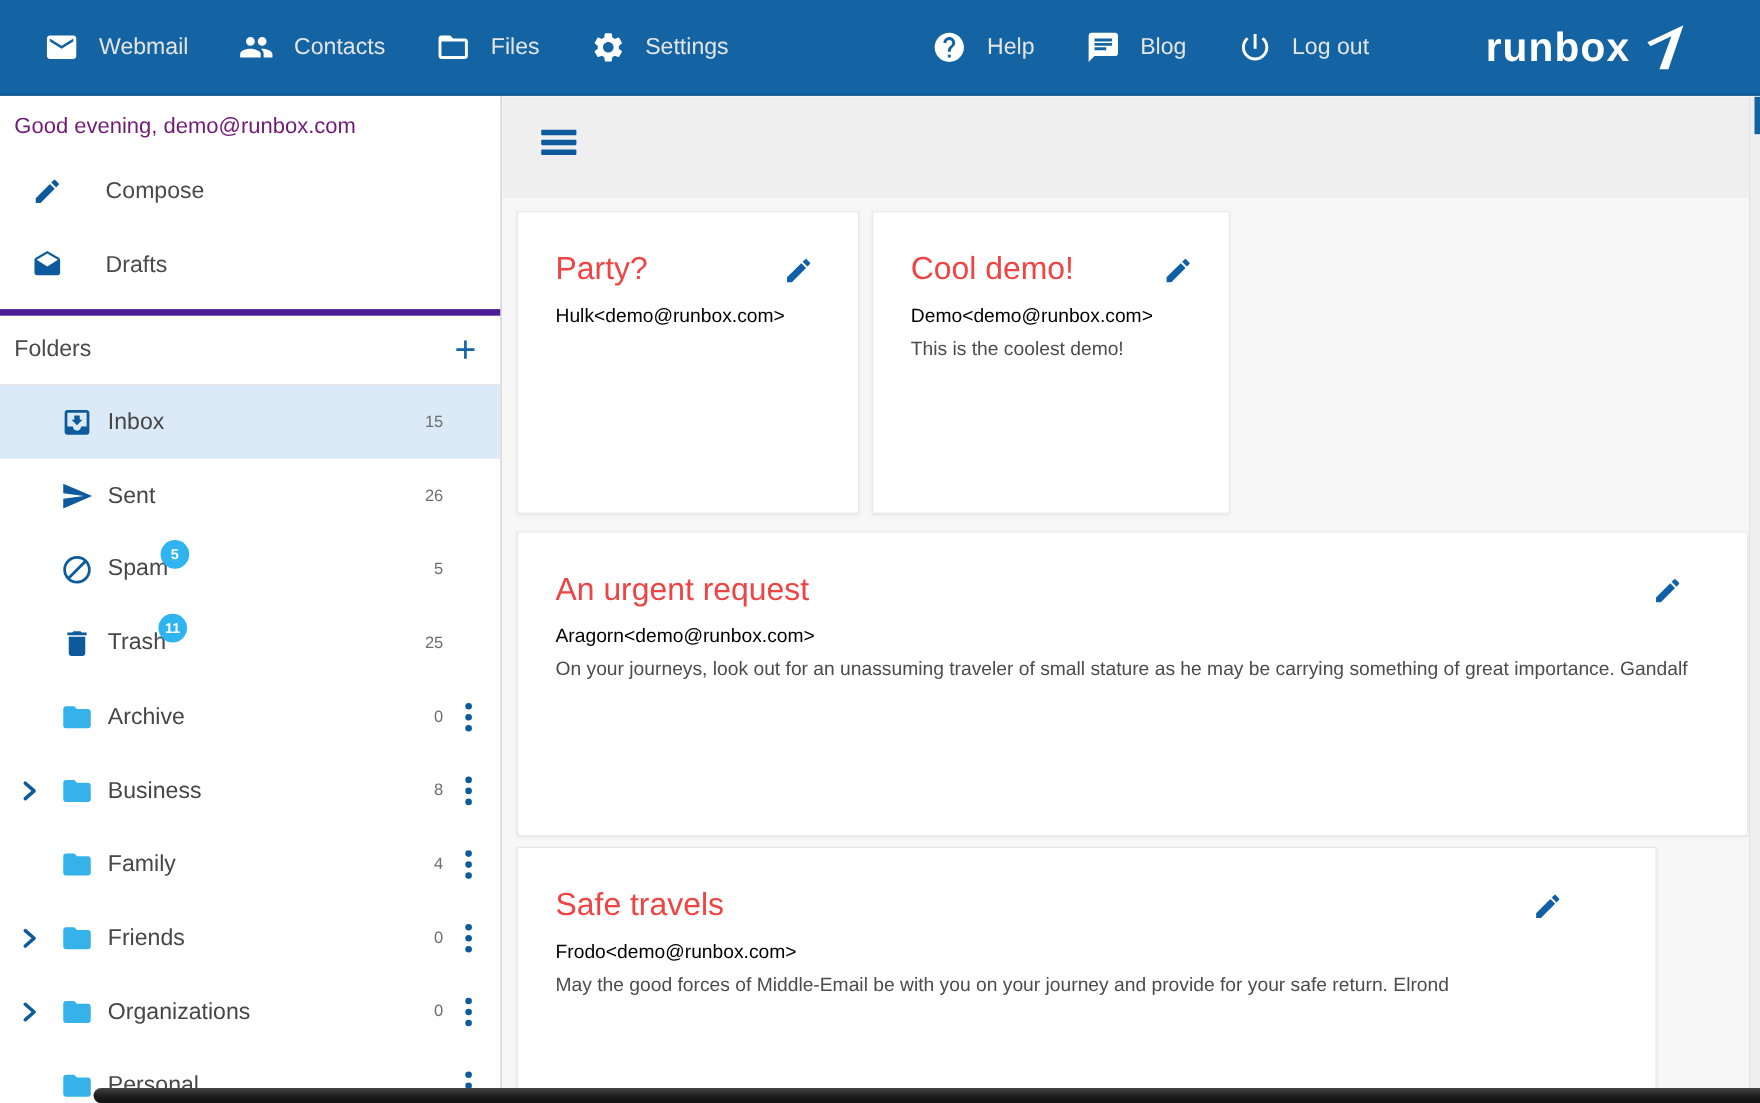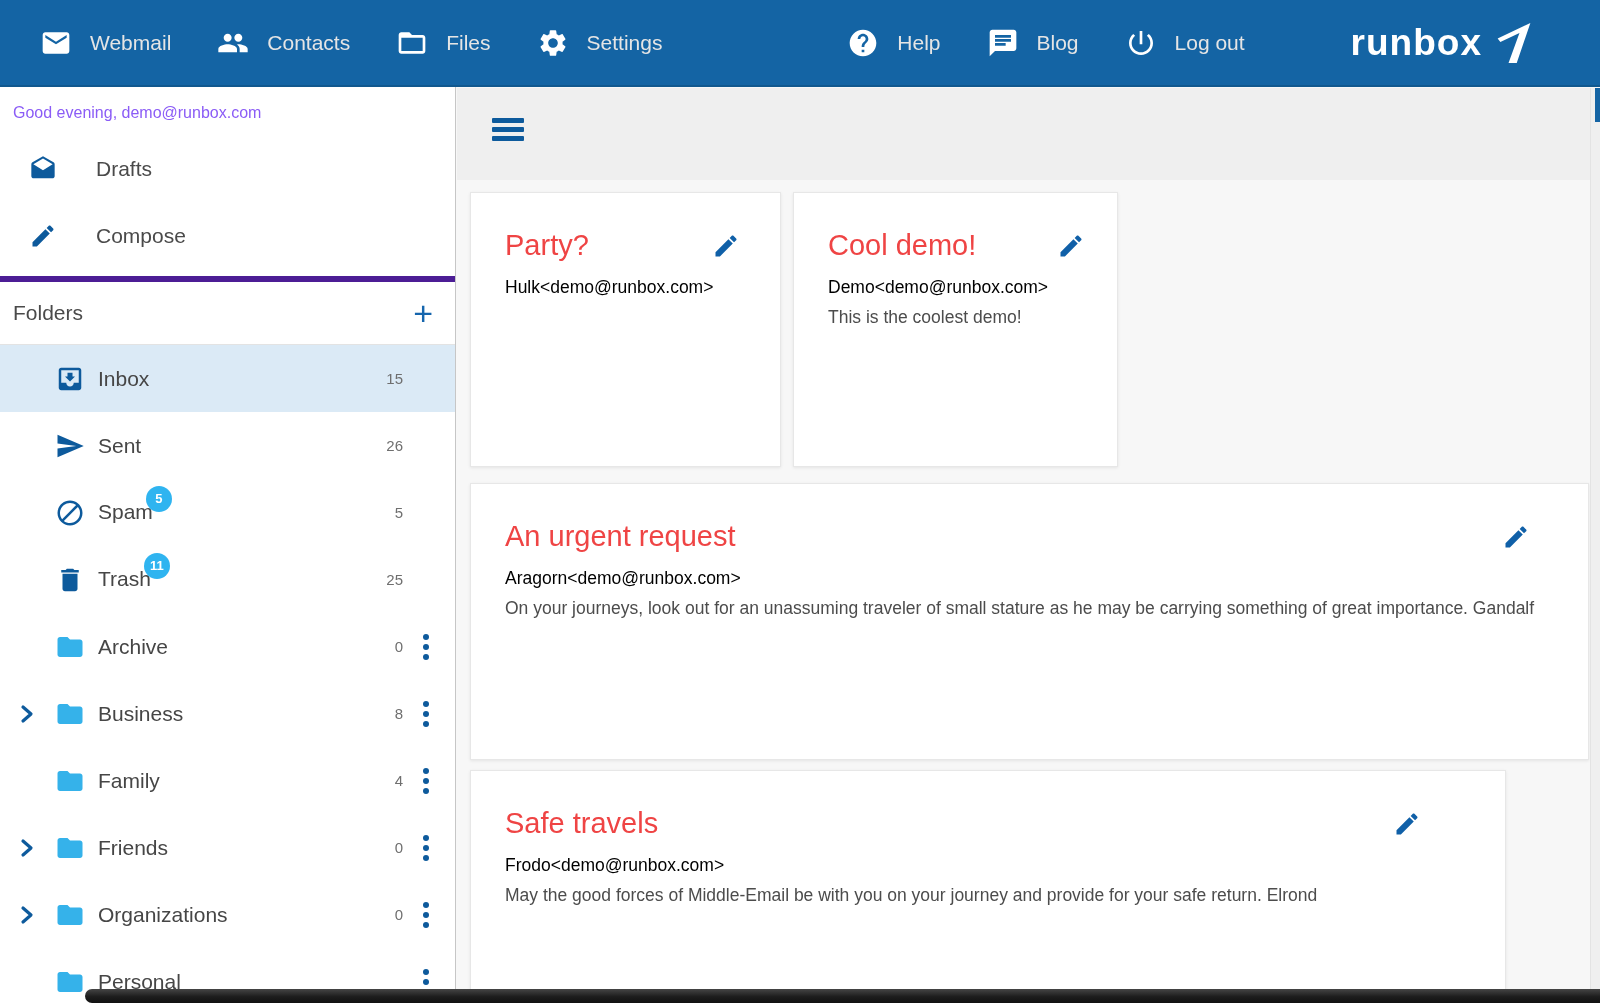--- a/index.html
+++ b/index.html
@@ -32,21 +32,21 @@
     font-size:37px; font-weight:bold; letter-spacing:1px; color:#fff;
   }
   .logo-seven { width:40px; height:44px; }
 
   
   .sidebar {
     position:absolute; top:87px; left:0; width:456px; height:916px;
     background:#ffffff; border-right:1px solid #c6c6c6; overflow:hidden;
     z-index:2;
   }
-  .greeting { margin:17px 0 0 13px; font-size:16px; color:#8b5cf6; }
+  .greeting { margin:17px 0 0 13px; font-size:20px; color:#701a75; }
   .action-rows { margin-top:13px; }
   .action-row { height:67px; display:flex; align-items:center; cursor:pointer; }
   .aicon { width:30px; margin-left:29px; display:flex; }
   .aicon svg { width:28px; height:28px; fill:#0d5a9c; }
   .alabel { margin-left:37px; font-size:21px; color:#4a4a4a; }
 
   .folders-header {
     height:68px; margin-top:7px; border-top:6px solid #4c1d95;
     display:flex; align-items:center; padding:0 22px 0 13px;
   }
@@ -178,32 +178,32 @@
   </div>
 </header>
 
 <aside class="sidebar">
   <div class="greeting">Good evening, demo@runbox.com</div>
 
   <div class="action-rows">
     <div class="action-row">
       <span class="aicon">
         <svg viewBox="0 0 24 24">
-            <path d="M21.99 8c0-.72-.37-1.35-.94-1.7L12 1 2.95 6.3C2.38 6.65 2 7.28 2 8v10c0 1.1.9 2 2 2h16c1.1 0 2-.9 2-2l-.01-10zM12 13L3.74 7.84 12 3l8.26 4.84L12 13z"></path>
-          </svg>
-      </span>
-      <span class="alabel">Drafts</span>
+            <path d="M3 17.25V21h3.75L17.81 9.94l-3.75-3.75L3 17.25zM20.71 7.04c.39-.39.39-1.02 0-1.41l-2.34-2.34c-.39-.39-1.02-.39-1.41 0l-1.83 1.83 3.75 3.75 1.83-1.83z"></path>
+          </svg>
+      </span>
+      <span class="alabel">Compose</span>
     </div>
     <div class="action-row">
       <span class="aicon">
         <svg viewBox="0 0 24 24">
-            <path d="M3 17.25V21h3.75L17.81 9.94l-3.75-3.75L3 17.25zM20.71 7.04c.39-.39.39-1.02 0-1.41l-2.34-2.34c-.39-.39-1.02-.39-1.41 0l-1.83 1.83 3.75 3.75 1.83-1.83z"></path>
-          </svg>
-      </span>
-      <span class="alabel">Compose</span>
+            <path d="M21.99 8c0-.72-.37-1.35-.94-1.7L12 1 2.95 6.3C2.38 6.65 2 7.28 2 8v10c0 1.1.9 2 2 2h16c1.1 0 2-.9 2-2l-.01-10zM12 13L3.74 7.84 12 3l8.26 4.84L12 13z"></path>
+          </svg>
+      </span>
+      <span class="alabel">Drafts</span>
     </div>
   </div>
 
   <div class="folders-header">
     <span class="folders-title">Folders</span>
     <span class="add-btn">+</span>
   </div>
 
   <ul class="folder-list">
 

